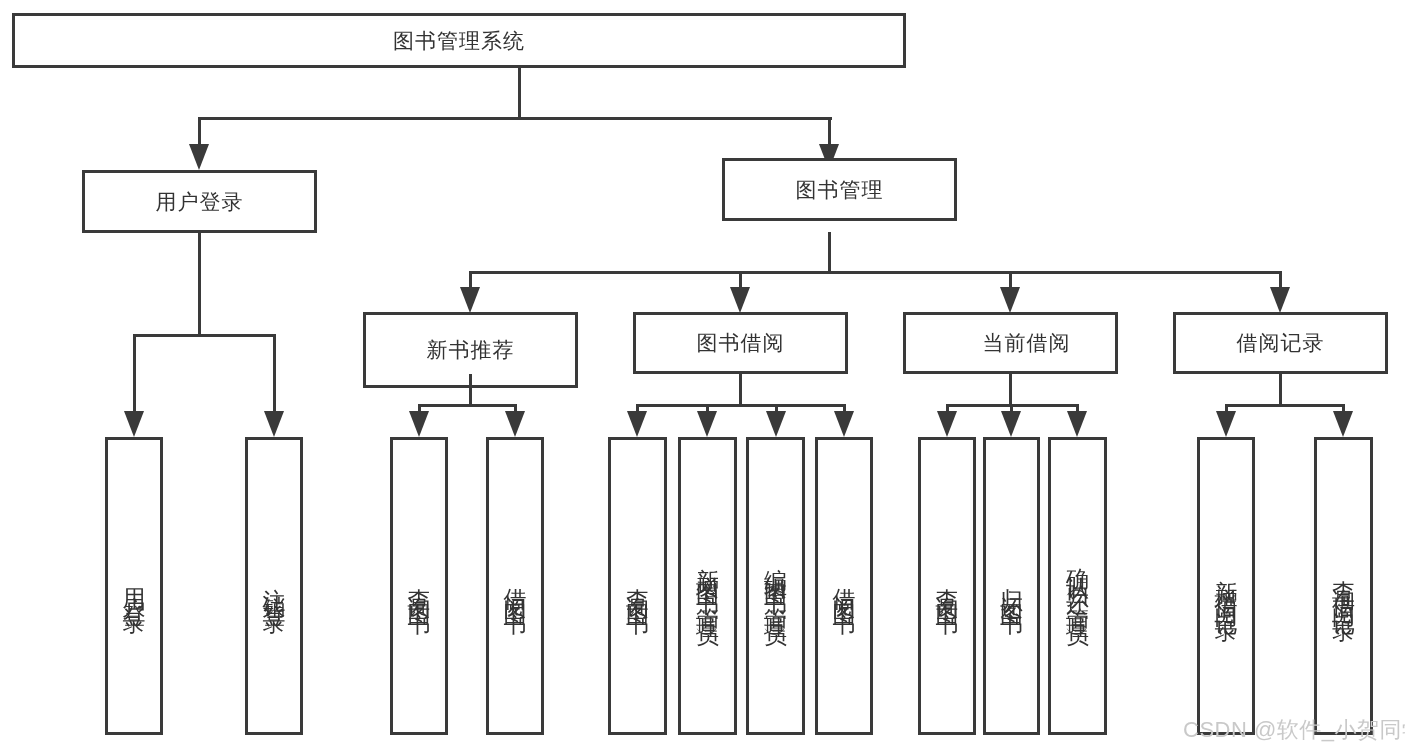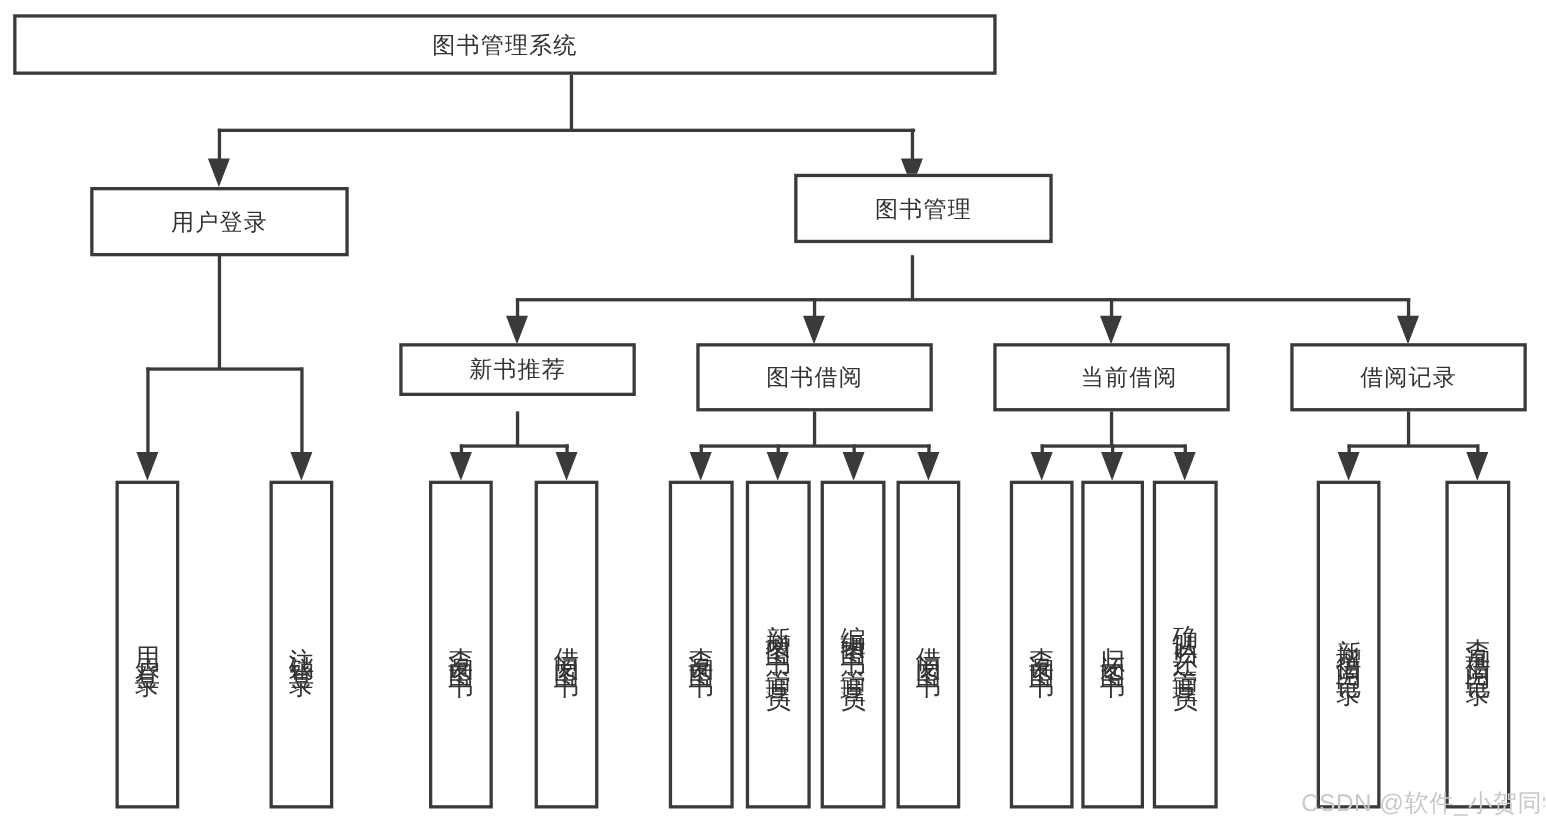--- a/index.html
+++ b/index.html
@@ -84,21 +84,21 @@
   <div class="hline" style="left:469px;top:271px;width:813px;"></div>
   <div class="vline" style="left:469px;top:271px;height:19px;"></div>
   <div class="arrow" style="left:460px;top:287px;"></div>
   <div class="vline" style="left:739px;top:271px;height:19px;"></div>
   <div class="arrow" style="left:730px;top:287px;"></div>
   <div class="vline" style="left:1009px;top:271px;height:19px;"></div>
   <div class="arrow" style="left:1000px;top:287px;"></div>
   <div class="vline" style="left:1279px;top:271px;height:19px;"></div>
   <div class="arrow" style="left:1270px;top:287px;"></div>
 
-  <div class="box" style="left:363px;top:312px;width:215px;height:48px;">
+  <div class="box" style="left:363px;top:312px;width:215px;height:76px;">
     <span class="hlabel">新书推荐</span>
   </div>
   <div class="box" style="left:633px;top:312px;width:215px;height:62px;text-align:right;">
     <span class="hlabel">图书借阅</span>
   </div>
   <div class="box" style="left:903px;top:312px;width:215px;height:62px;padding-left:32px;">
     <span class="hlabel">当前借阅</span>
   </div>
   <div class="box" style="left:1173px;top:312px;width:215px;height:62px;">
     <span class="hlabel">借阅记录</span>

